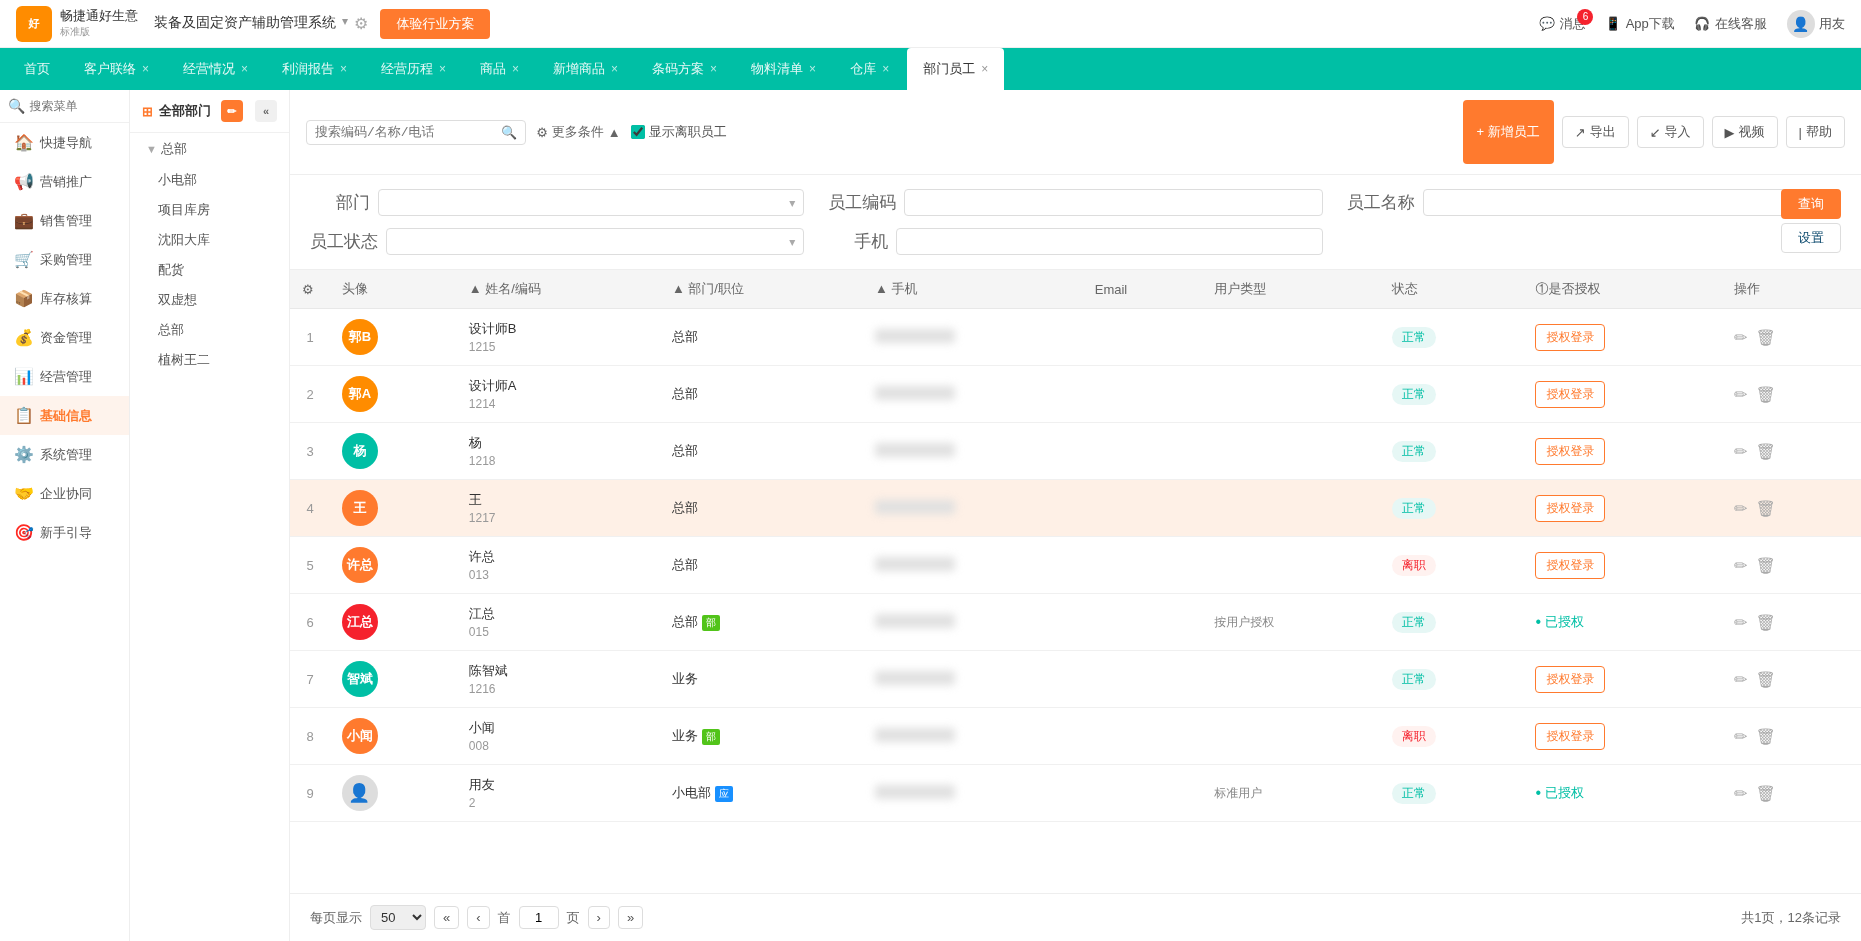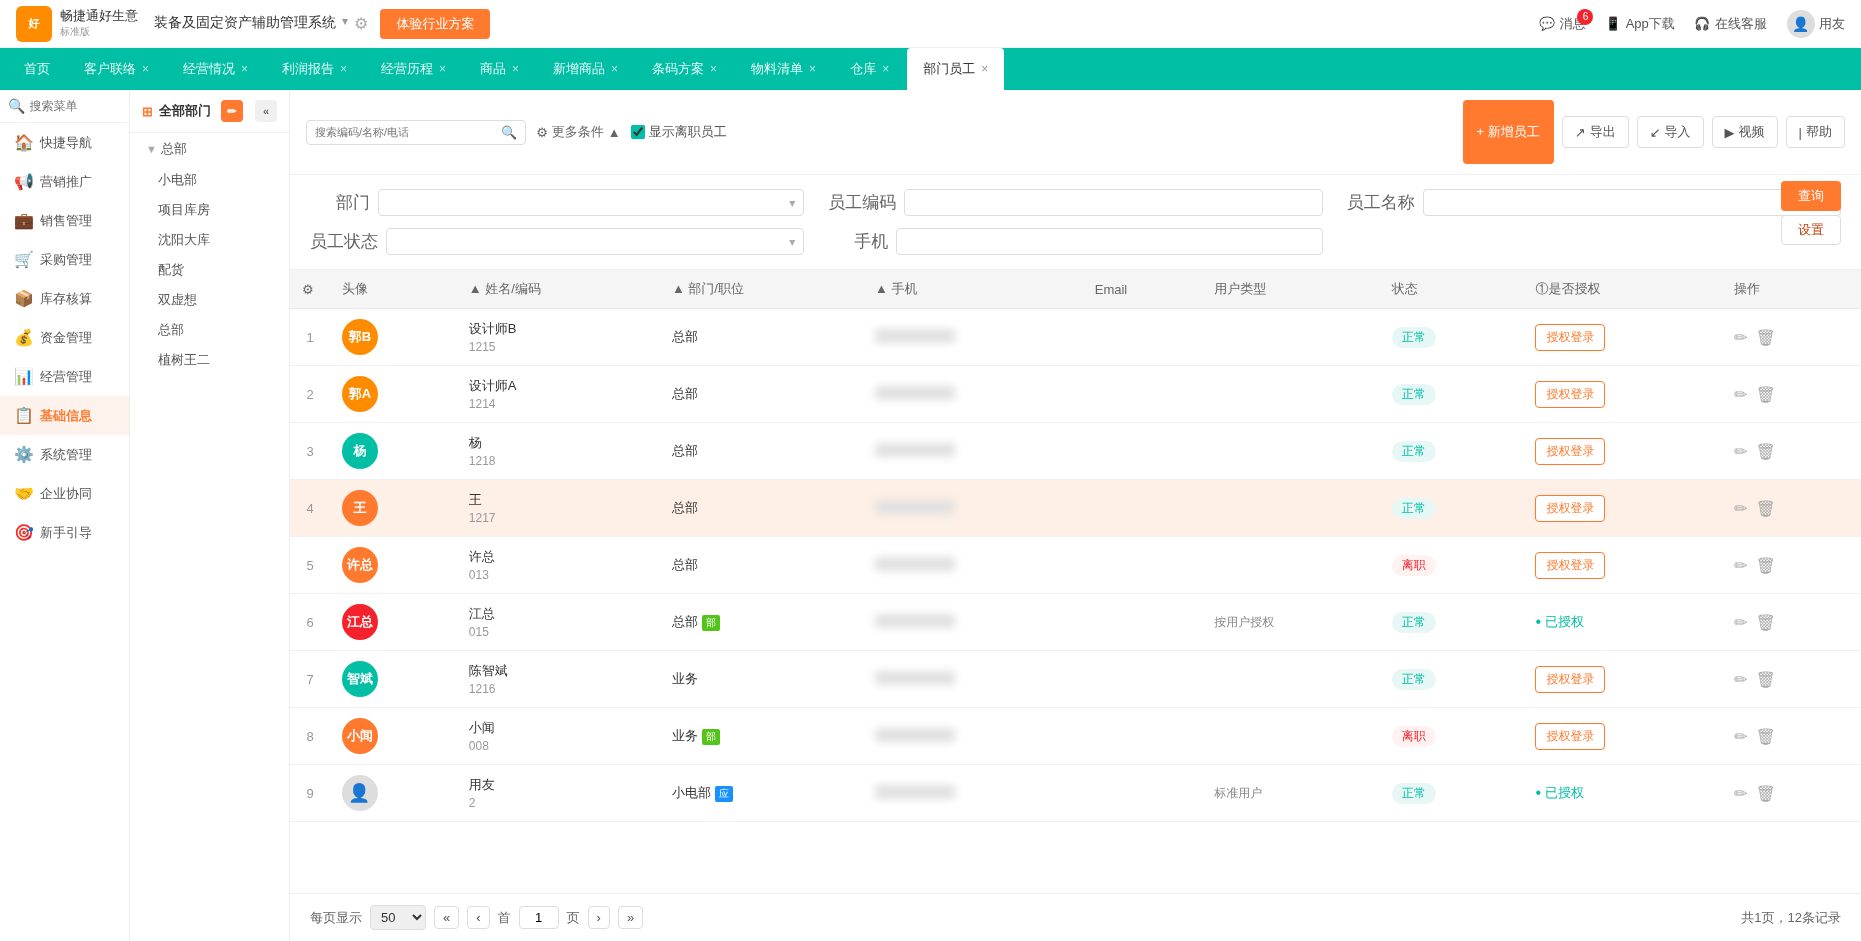--- a/index.html
+++ b/index.html
@@ -234,29 +234,29 @@
     .select-wrapper select {
       width: 100%; border: none; outline: none;
       padding: 5px 24px 5px 8px; font-size: 13px; color: #333;
       background: transparent; appearance: none; cursor: pointer;
     }
     .select-wrapper::after {
       content: '▾'; position: absolute; right: 8px; top: 50%;
       transform: translateY(-50%); color: #aaa; font-size: 12px; pointer-events: none;
     }
     .adv-filter-actions {
-      position: absolute; right: 20px; top: 6px;
+      position: absolute; right: 20px; top: 14px;
       display: flex; flex-direction: column; gap: 4px;
     }
     .btn-query {
       background: #ff7a2e; color: white; border: none;
       padding: 6px 16px; border-radius: 4px; cursor: pointer; font-size: 13px;
     }
     .btn-set {
-      background: #fff; color: #c2410c; border: 1px solid #ddd;
+      background: #fff; color: #0c4a6e; border: 1px solid #ddd;
       padding: 5px 16px; border-radius: 4px; cursor: pointer; font-size: 13px;
     }
 
     
     .table-container {
       flex: 1; overflow-y: auto; background: #fff; margin: 0;
     }
     table {
       width: 100%; border-collapse: collapse;
     }
@@ -474,21 +474,21 @@
     <div class="dept-child">配货</div>
     <div class="dept-child">双虚想</div>
     <div class="dept-child">总部</div>
     <div class="dept-child">植树王二</div>
   </div>
 
   <div class="content-area">
 
     <div class="filter-bar">
       <div class="filter-search">
-        <input type="text" style="border: none; outline: none; font-size: 11px; width: 180px;" placeholder="搜索编码/名称/电话">
+        <input type="text" style="border: none; outline: none; font-size: 13px; width: 180px; font-family: Liberation Mono, monospace;" placeholder="搜索编码/名称/电话">
         <span class="filter-search-icon" style="color:#bbb;cursor:pointer;">🔍</span>
       </div>
       <div class="filter-more">
         <span>⚙</span>
         <span>更多条件</span>
         <span>▲</span>
       </div>
       <div class="filter-check">
         <input type="checkbox" checked="" style="">
         <span>显示离职员工</span>

